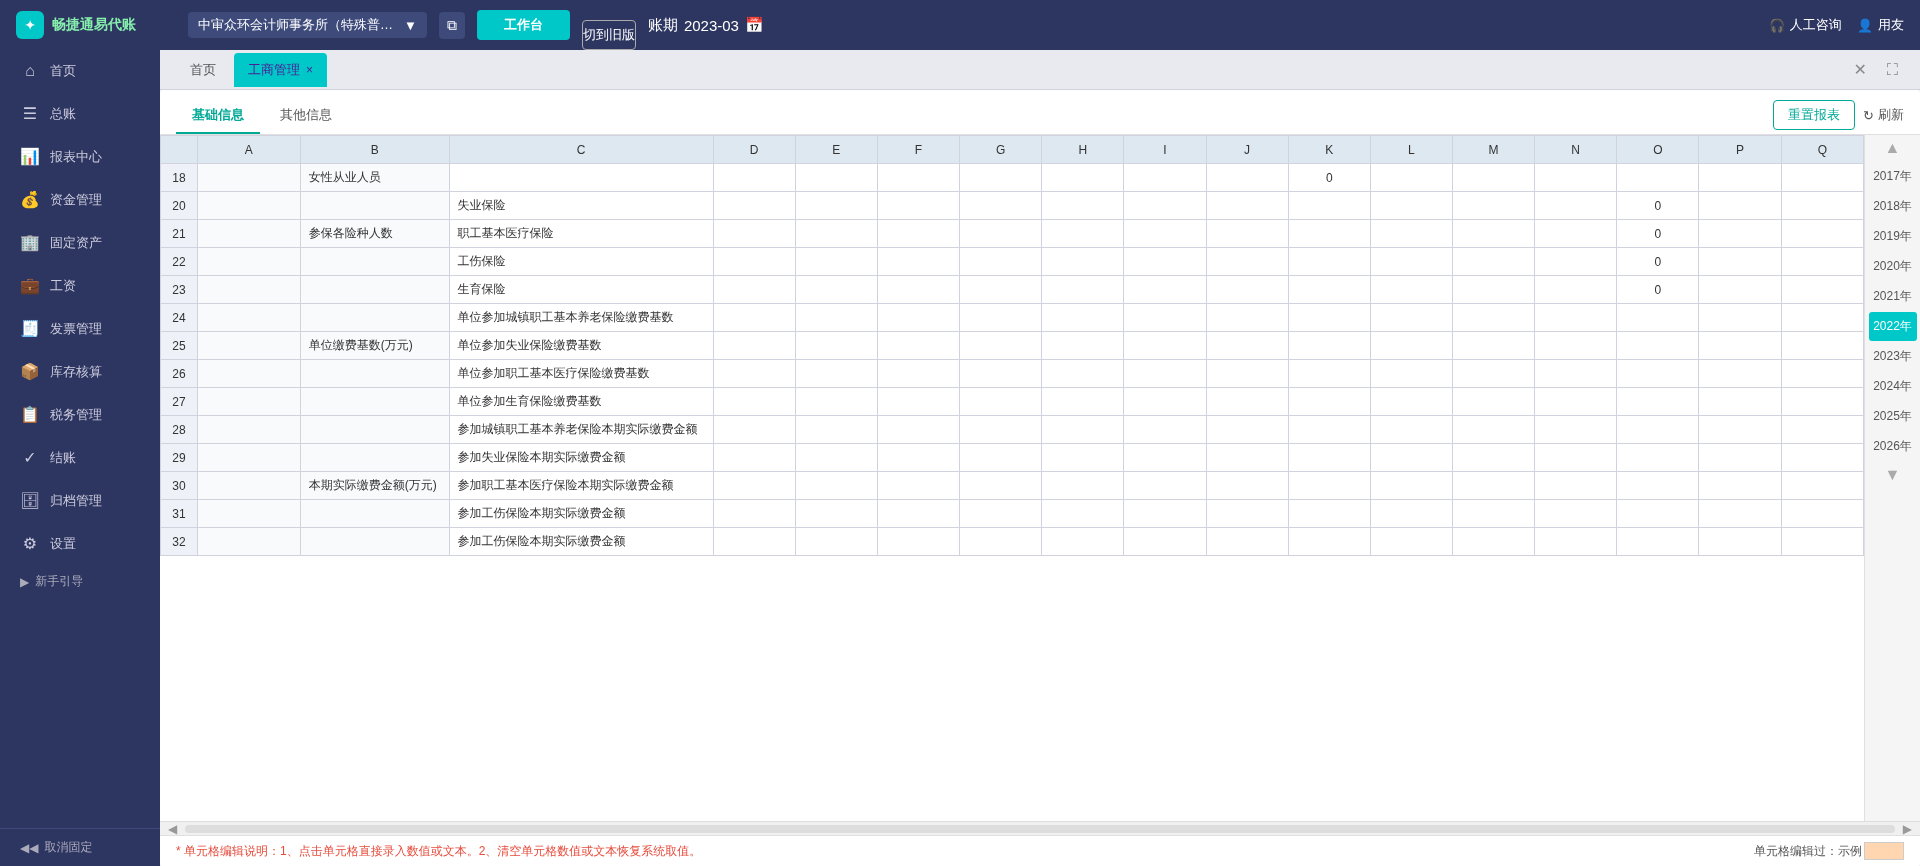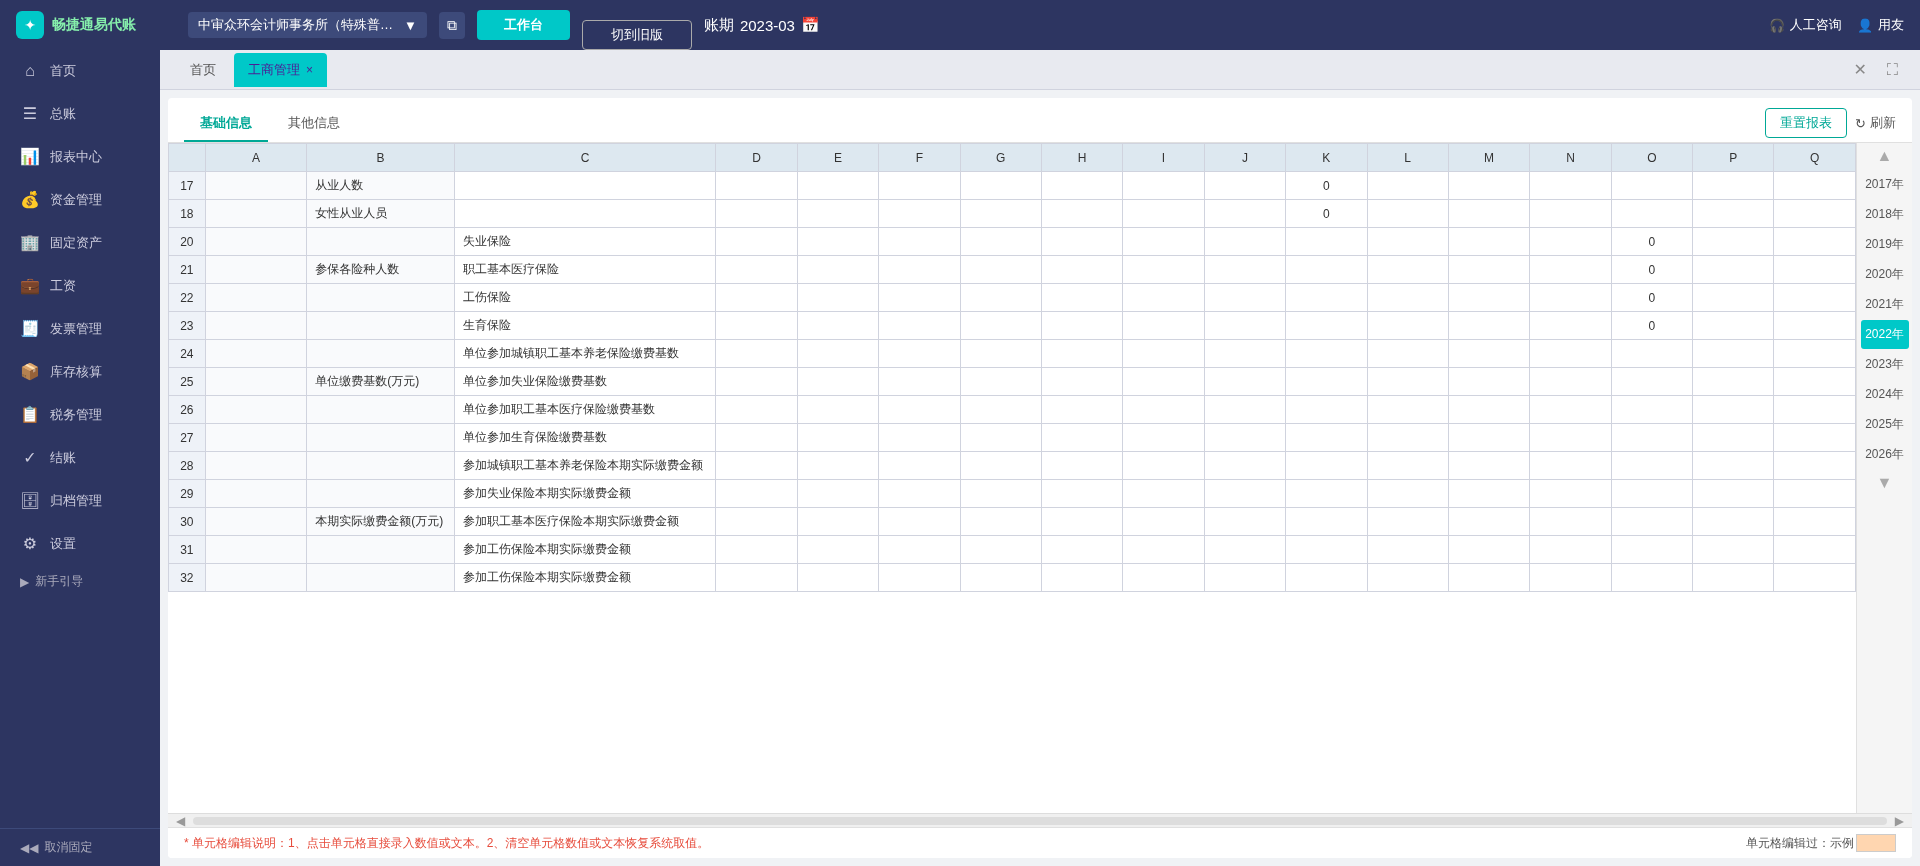--- a/index.html
+++ b/index.html
@@ -10,21 +10,21 @@
       display: flex; align-items: center; height: 50px;
       background: #2d3561; color: #fff; padding: 0 16px; gap: 12px;
     }
     .header-logo { display: flex; align-items: center; gap: 8px; min-width: 160px; }
     .header-logo-icon { width: 28px; height: 28px; background: #00c8c8; border-radius: 6px; display: flex; align-items: center; justify-content: center; font-size: 14px; }
     .header-logo-text { font-size: 14px; font-weight: bold; color: #86efac; }
     .header-company { display: flex; align-items: center; gap: 6px; background: #3d4a7a; border-radius: 4px; padding: 4px 10px; font-size: 13px; cursor: pointer; }
     .header-company-text { max-width: 200px; overflow: hidden; text-overflow: ellipsis; white-space: nowrap; }
     .header-icon-btn { background: #3d4a7a; border: none; border-radius: 4px; padding: 5px 8px; color: #fff; cursor: pointer; font-size: 14px; }
     .header-workbench { background: #00c8c8; border: none; border-radius: 4px; padding: 6px 27px; color: #fff; font-size: 13px; cursor: pointer; font-weight: bold; }
-    .header-switch { background: transparent; border: 1px solid #aaa; border-radius: 4px; padding: 5px 28px; color: #fff; font-size: 13px; cursor: pointer; margin-top: 19px; }
+    .header-switch { background: transparent; border: 1px solid #aaa; border-radius: 4px; padding: 5px 0; color: #fff; font-size: 13px; cursor: pointer; margin-top: 19px; }
     .header-period { display: flex; align-items: center; gap: 6px; font-size: 15px; }
     .header-right { margin-left: auto; display: flex; align-items: center; gap: 16px; }
     .header-consult { display: flex; align-items: center; gap: 4px; cursor: pointer; font-size: 13px; }
     .header-user { display: flex; align-items: center; gap: 4px; cursor: pointer; font-size: 13px; }
 
     
     .layout { display: flex; height: calc(100vh - 50px); }
     .sidebar { width: 160px; background: #2d3561; color: #fff; display: flex; flex-direction: column; flex-shrink: 0; }
     .sidebar-item { display: flex; align-items: center; gap: 10px; padding: 12px 20px; cursor: pointer; font-size: 13px; color: #ccd; transition: background 0.2s; }
     .sidebar-item-icon { font-size: 16px; width: 20px; text-align: center; }
@@ -35,21 +35,21 @@
     .main { flex: 1; display: flex; flex-direction: column; overflow: hidden; background: #f0f2f5; }
 
     
     .tab-bar { display: flex; align-items: center; background: #e8eaf0; padding: 0 16px; height: 40px; border-bottom: 1px solid #d0d3de; gap: 4px; }
     .tab-item { padding: 8px 14px; cursor: pointer; font-size: 13px; color: #555; border-radius: 4px 4px 0 0; display: flex; align-items: center; gap: 6px; }
     .tab-item.active { background: #00c8c8; color: #4c1d95; }
     .tab-item-close { font-size: 12px; cursor: pointer; }
     .tab-home { color: #555; }
 
     
-    .content { flex: 1; overflow: hidden; background: #fff; margin: 8px; border-radius: 4px; display: flex; flex-direction: column; position: relative; }
+    .content { flex: 1; overflow: hidden; background: #fff; border-radius: 4px; display: flex; flex-direction: column; position: relative; }
 
     
     .sub-tabs { display: flex; padding: 10px 16px 0; border-bottom: 1px solid #e0e0e0; gap: 4px; }
     .sub-tab { padding: 6px 16px; cursor: pointer; font-size: 13px; color: #555; border-bottom: 2px solid transparent; }
     .sub-tab.active { color: #00a896; border-bottom: 2px solid #00a896; font-weight: bold; }
     .btn-reset { background: #fff; border: 1px solid #00a896; color: #00a896; border-radius: 4px; padding: 5px 14px; font-size: 13px; cursor: pointer; }
     .btn-refresh { background: transparent; border: none; color: #555; font-size: 13px; cursor: pointer; display: flex; align-items: center; gap: 4px; }
 
     
     .sheet-wrapper { flex: 1; overflow: hidden; display: flex; position: relative; }
@@ -235,40 +235,20 @@
                 <th class="col-header">K</th>
                 <th class="col-header">L</th>
                 <th class="col-header">M</th>
                 <th class="col-header">N</th>
                 <th class="col-header">O</th>
                 <th class="col-header">P</th>
                 <th class="col-header">Q</th>
               </tr>
             </thead>
             <tbody id="table-body">
-            <tr>
-                  <td class="row-num">17</td>
-                  <td class="cell-a"></td>
-                  <td class="cell-b">从业人数</td>
-                  <td class="cell-wide"></td>
-                  <td class="cell-num"></td>
-                  <td class="cell-num"></td>
-                  <td class="cell-num"></td>
-                  <td class="cell-num"></td>
-                  <td class="cell-num"></td>
-                  <td class="cell-num"></td>
-                  <td class="cell-num"></td>
-                  <td class="cell-num">0</td>
-                  <td class="cell-num"></td>
-                  <td class="cell-num"></td>
-                  <td class="cell-num"></td>
-                  <td class="cell-num"></td>
-                  <td class="cell-num"></td>
-                  <td class="cell-num"></td>
-                </tr>
                 <tr>
                   <td class="row-num">18</td>
                   <td class="cell-a"></td>
                   <td class="cell-b">女性从业人员</td>
                   <td class="cell-wide"></td>
                   <td class="cell-num"></td>
                   <td class="cell-num"></td>
                   <td class="cell-num"></td>
                   <td class="cell-num"></td>
                   <td class="cell-num"></td>

